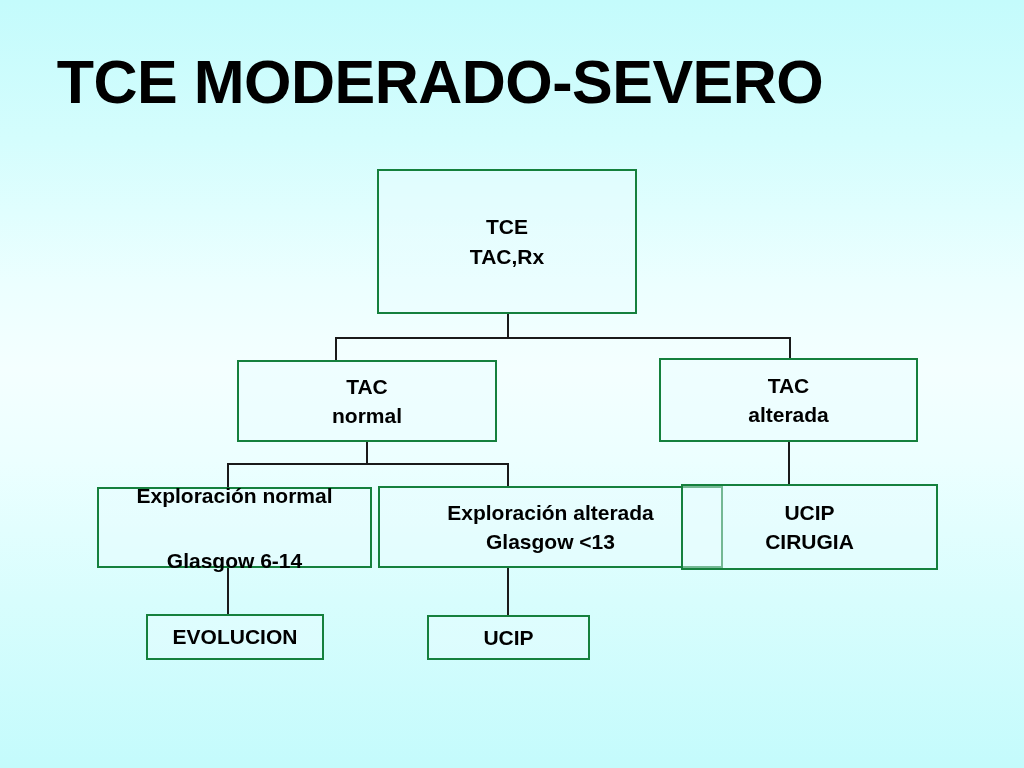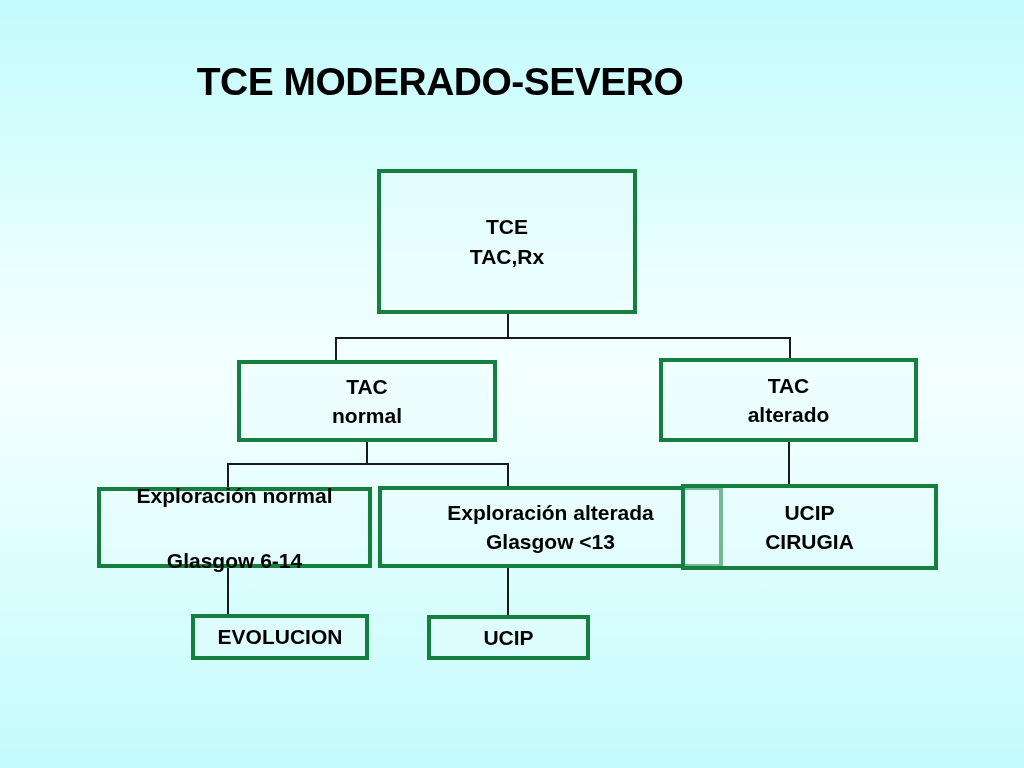--- a/index.html
+++ b/index.html
@@ -29,32 +29,32 @@
 
   
   #page-title {
     position: absolute;
     left: 0;
     top: 48px;
     width: 880px;
     text-align: center;
     font-family: "Liberation Sans", sans-serif;
     font-weight: bold;
-    font-size: 39px;
+    font-size: 61px;
     line-height: 68px;
     letter-spacing: -0.5px;
     color: #000000;
     white-space: nowrap;
   }
 
   
   .node {
     position: absolute;
     box-sizing: border-box;
-    border: 4px solid #15803d;
+    border: 2px solid #15803d;
     background: rgba(232, 253, 254, 0.45);
     display: flex;
     flex-direction: column;
     align-items: center;
     justify-content: center;
     text-align: center;
     font-family: "Liberation Sans", sans-serif;
     font-weight: bold;
     color: #000000;
     z-index: 2;
@@ -64,21 +64,21 @@
     white-space: nowrap;
   }
 
   
   #node-root        { left: 377px; top: 169px;  width: 260px; height: 145px; font-size: 21px; line-height: 30px; }
   #node-tac-normal  { left: 237px; top: 360px;  width: 260px; height: 82px;  font-size: 21px; line-height: 29px; }
   #node-tac-alt     { left: 659px; top: 358px;  width: 259px; height: 84px;  font-size: 21px; line-height: 29px; }
   #node-expl-normal { left: 97px;  top: 487px;  width: 275px; height: 81px;  font-size: 21px; line-height: 29px; gap: 36px; }
   #node-expl-alt    { left: 378px; top: 486px;  width: 345px; height: 82px;  font-size: 21px; line-height: 29px; }
   #node-ucip-cir    { left: 681px; top: 484px;  width: 257px; height: 86px;  font-size: 21px; line-height: 29px; }
-  #node-evolucion   { left: 146px; top: 614px;  width: 178px; height: 46px;  font-size: 21px; line-height: 28px; margin-left: 45px; }
+  #node-evolucion   { left: 146px; top: 614px;  width: 178px; height: 46px;  font-size: 21px; line-height: 28px; }
   #node-ucip        { left: 427px; top: 615px;  width: 163px; height: 45px;  font-size: 21px; line-height: 28px; }
 
   
   .conn {
     position: absolute;
     background: #1a1a1a;
     z-index: 1;
   }
   .conn.v { width: 2px; }
   .conn.h { height: 2px; }
@@ -129,21 +129,21 @@
     <span class="line">TAC,Rx</span>
   </div>
 
   <div class="node" id="node-tac-normal">
     <span class="line">TAC</span>
     <span class="line">normal</span>
   </div>
 
   <div class="node" id="node-tac-alt">
     <span class="line">TAC</span>
-    <span class="line">alterado</span>
+    <span class="line">alterada</span>
   </div>
 
   <div class="node" id="node-expl-normal">
     <span class="line">Exploración normal</span>
     <span class="line">Glasgow 6-14</span>
   </div>
 
   <div class="node" id="node-expl-alt">
     <span class="line">Exploración alterada</span>
     <span class="line">Glasgow &lt;13</span>

